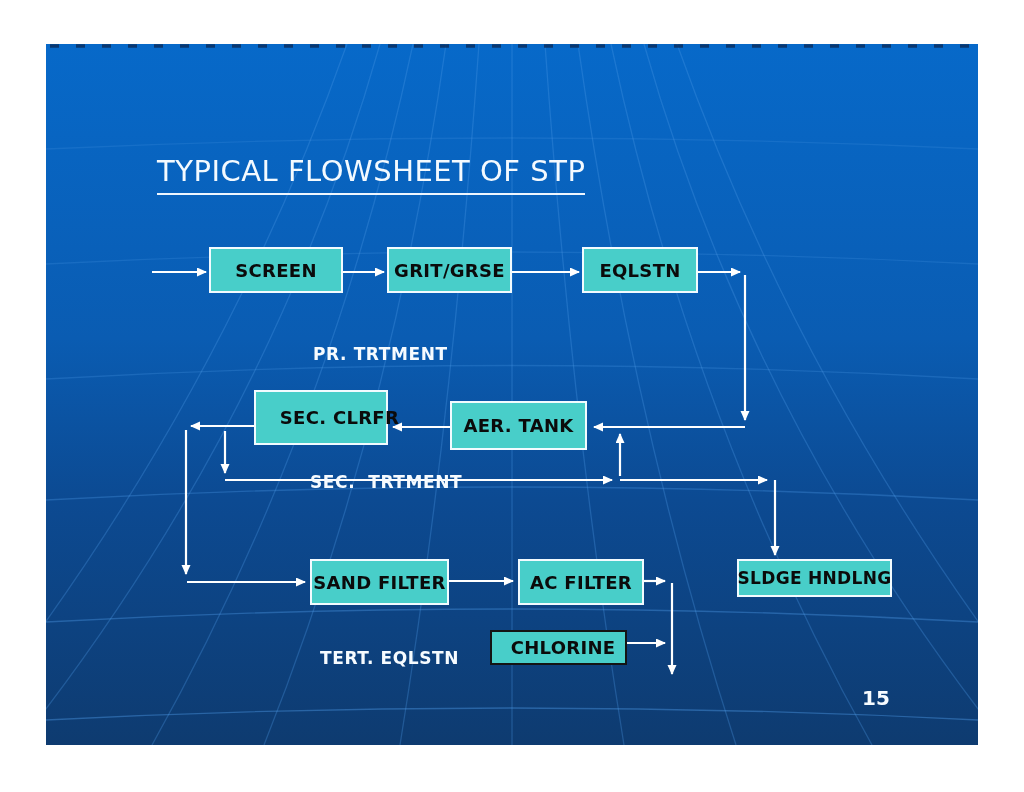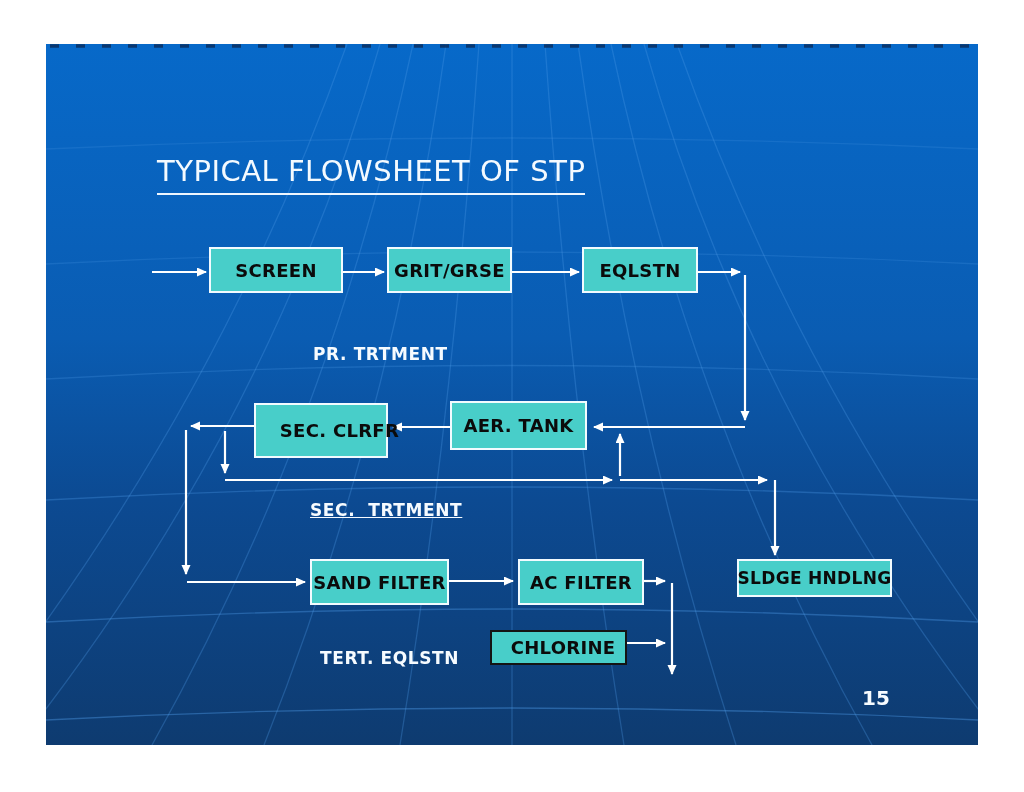--- a/index.html
+++ b/index.html
@@ -89,25 +89,25 @@
       <path d="M626,539 V630" marker-end="url(#ah)"></path>
       <path d="M581,599 H619" marker-end="url(#ah)"></path>
     </g>
   </svg>
 
   <div class="title">TYPICAL FLOWSHEET OF STP</div>
 
   <div class="node" style="left:163px;top:203px;width:134px;height:46px;">SCREEN</div>
   <div class="node" style="left:341px;top:203px;width:125px;height:46px;">GRIT/GRSE</div>
   <div class="node" style="left:536px;top:203px;width:116px;height:46px;">EQLSTN</div>
-  <div class="node" style="left:208px;top:359px;width:134px;height:55px;padding-left:37px;">SEC. CLRFR</div>
+  <div class="node" style="left:208px;top:346px;width:134px;height:55px;padding-left:37px;">SEC. CLRFR</div>
   <div class="node" style="left:404px;top:357px;width:137px;height:49px;">AER. TANK</div>
   <div class="node" style="left:264px;top:515px;width:139px;height:46px;">SAND FILTER</div>
   <div class="node" style="left:472px;top:515px;width:126px;height:46px;">AC FILTER</div>
   <div class="node" style="left:691px;top:515px;width:155px;height:38px;font-size:17px;">SLDGE HNDLNG</div>
   <div class="node dark-border" style="left:444px;top:586px;width:137px;height:35px;padding-left:9px;">CHLORINE</div>
 
   <div class="stage" style="left:267px;top:300px;">PR. TRTMENT</div>
-  <div class="stage" style="left:264px;top:456px;text-decoration:underline;">SEC.  TRTMENT</div>
+  <div class="stage" style="left:264px;top:428px;">SEC.  TRTMENT</div>
   <div class="stage" style="left:274px;top:604px;">TERT. EQLSTN</div>
 
   <div class="pageno" style="left:780px;top:642px;margin-left:36px;">15</div>
 </div>
 
 </body></html>

